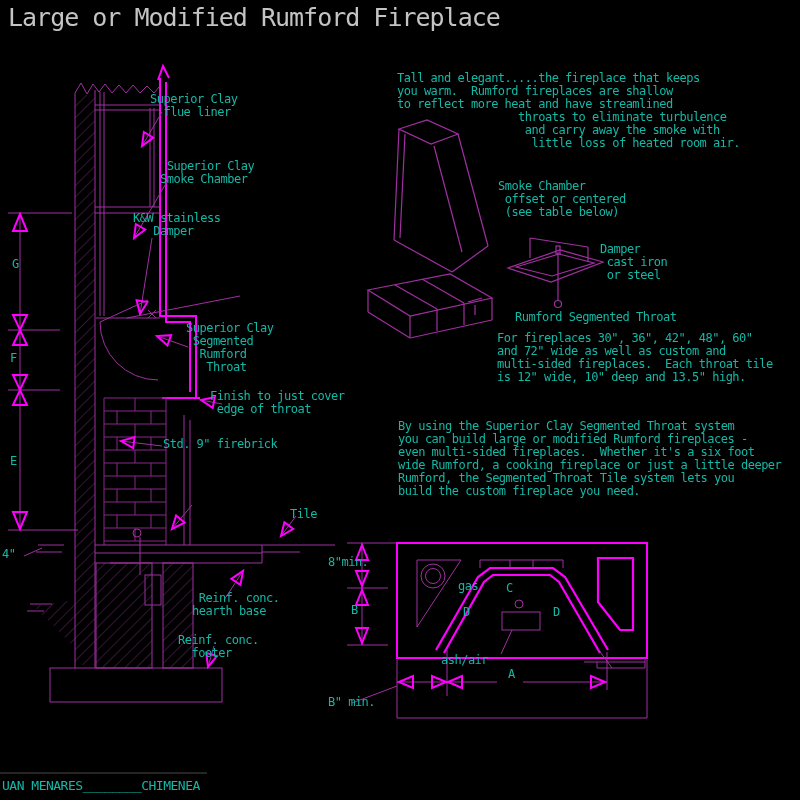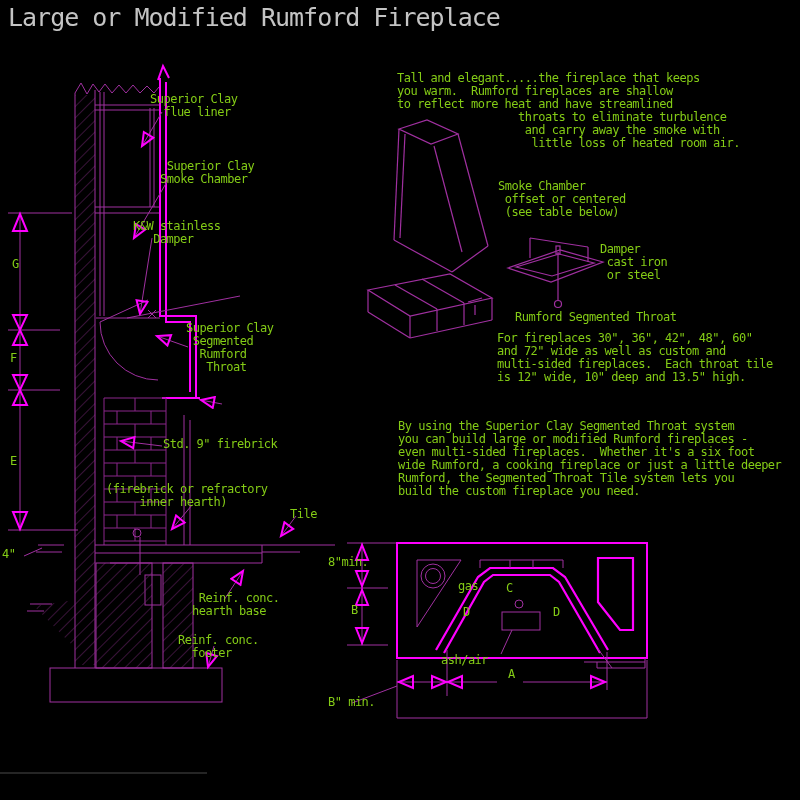--- a/index.html
+++ b/index.html
@@ -1,19 +1,19 @@
 <!DOCTYPE html>
 <html><head>
 <meta charset="utf-8">
 <style>
   html,body{margin:0;padding:0;background:#000;}
   #stage{position:relative;width:800px;height:800px;background:#000;overflow:hidden;
          font-family:"DejaVu Sans Mono",monospace;}
   svg{position:absolute;left:0;top:0;}
-  .t{position:absolute;color:#84cc16;font-size:12px;line-height:13px;white-space:pre;
+  .t{position:absolute;color:#14b8a6;font-size:12px;line-height:13px;white-space:pre;
      letter-spacing:-0.5px;}
   .title{position:absolute;color:#C4C4C4;font-size:25px;letter-spacing:-1px;white-space:pre;}
 </style>
 </head>
 <body>
 
 <div id="stage">
 
   <svg width="800" height="800" viewBox="0 0 800 800">
     <defs>
@@ -265,29 +265,29 @@
 you can build large or modified Rumford fireplaces -
 even multi-sided fireplaces.  Whether it's a six foot
 wide Rumford, a cooking fireplace or just a little deeper
 Rumford, the Segmented Throat Tile system lets you
 build the custom fireplace you need.</div>
 
   <div class="t" style="left:150px;top:93px">Superior Clay
   flue liner</div>
   <div class="t" style="left:160px;top:160px"> Superior Clay
 Smoke Chamber</div>
-  <div class="t" style="left:133px;top:220px">K&amp;W stainless
+  <div class="t" style="left:133px;top:212px">K&amp;W stainless
    Damper</div>
   <div class="t" style="left:186px;top:322px">Superior Clay
  Segmented
   Rumford
    Throat</div>
+  <div class="t" style="left:210px;top:390px">Finish to just cover
+ edge of throat</div>
   <div class="t" style="left:163px;top:438px">Std. 9" firebrick</div>
-  <div class="t" style="left:106px;top:483px">(firebrick or refractory
-     inner hearth)</div>
   <div class="t" style="left:290px;top:508px">Tile</div>
   <div class="t" style="left:192px;top:592px"> Reinf. conc.
 hearth base</div>
   <div class="t" style="left:178px;top:634px">Reinf. conc.
   footer</div>
 
   <div class="t" style="left:12px;top:258px">G</div>
   <div class="t" style="left:10px;top:352px">F</div>
   <div class="t" style="left:10px;top:455px">E</div>
   <div class="t" style="left:2px;top:548px">4"</div>
@@ -295,13 +295,14 @@
   <div class="t" style="left:328px;top:556px">8"min.</div>
   <div class="t" style="left:351px;top:604px">B</div>
   <div class="t" style="left:458px;top:580px">gas</div>
   <div class="t" style="left:506px;top:582px">C</div>
   <div class="t" style="left:463px;top:606px">D</div>
   <div class="t" style="left:553px;top:606px">D</div>
   <div class="t" style="left:441px;top:654px">ash/air</div>
   <div class="t" style="left:508px;top:668px">A</div>
   <div class="t" style="left:328px;top:696px">B" min.</div>
 
+  <div class="t" style="left:2px;top:779px;font-size:13px">UAN MENARES________CHIMENEA</div>
 </div>
 
 </body></html>

